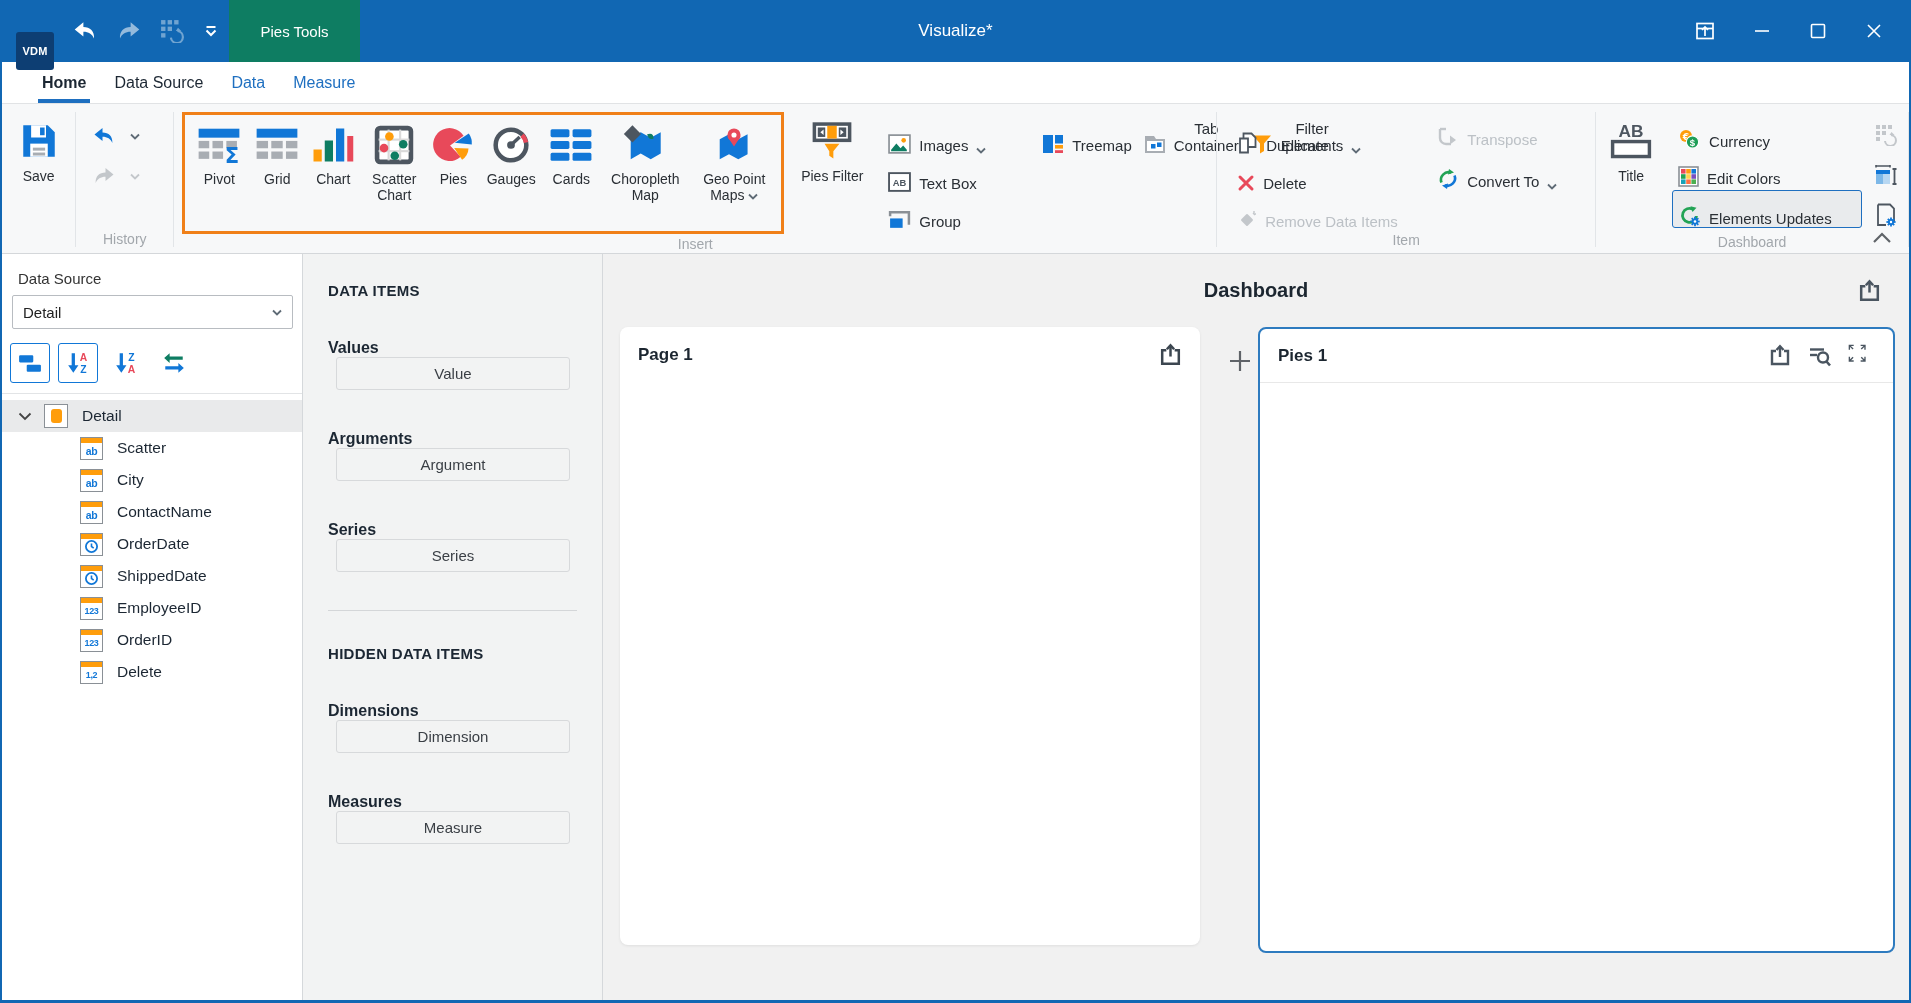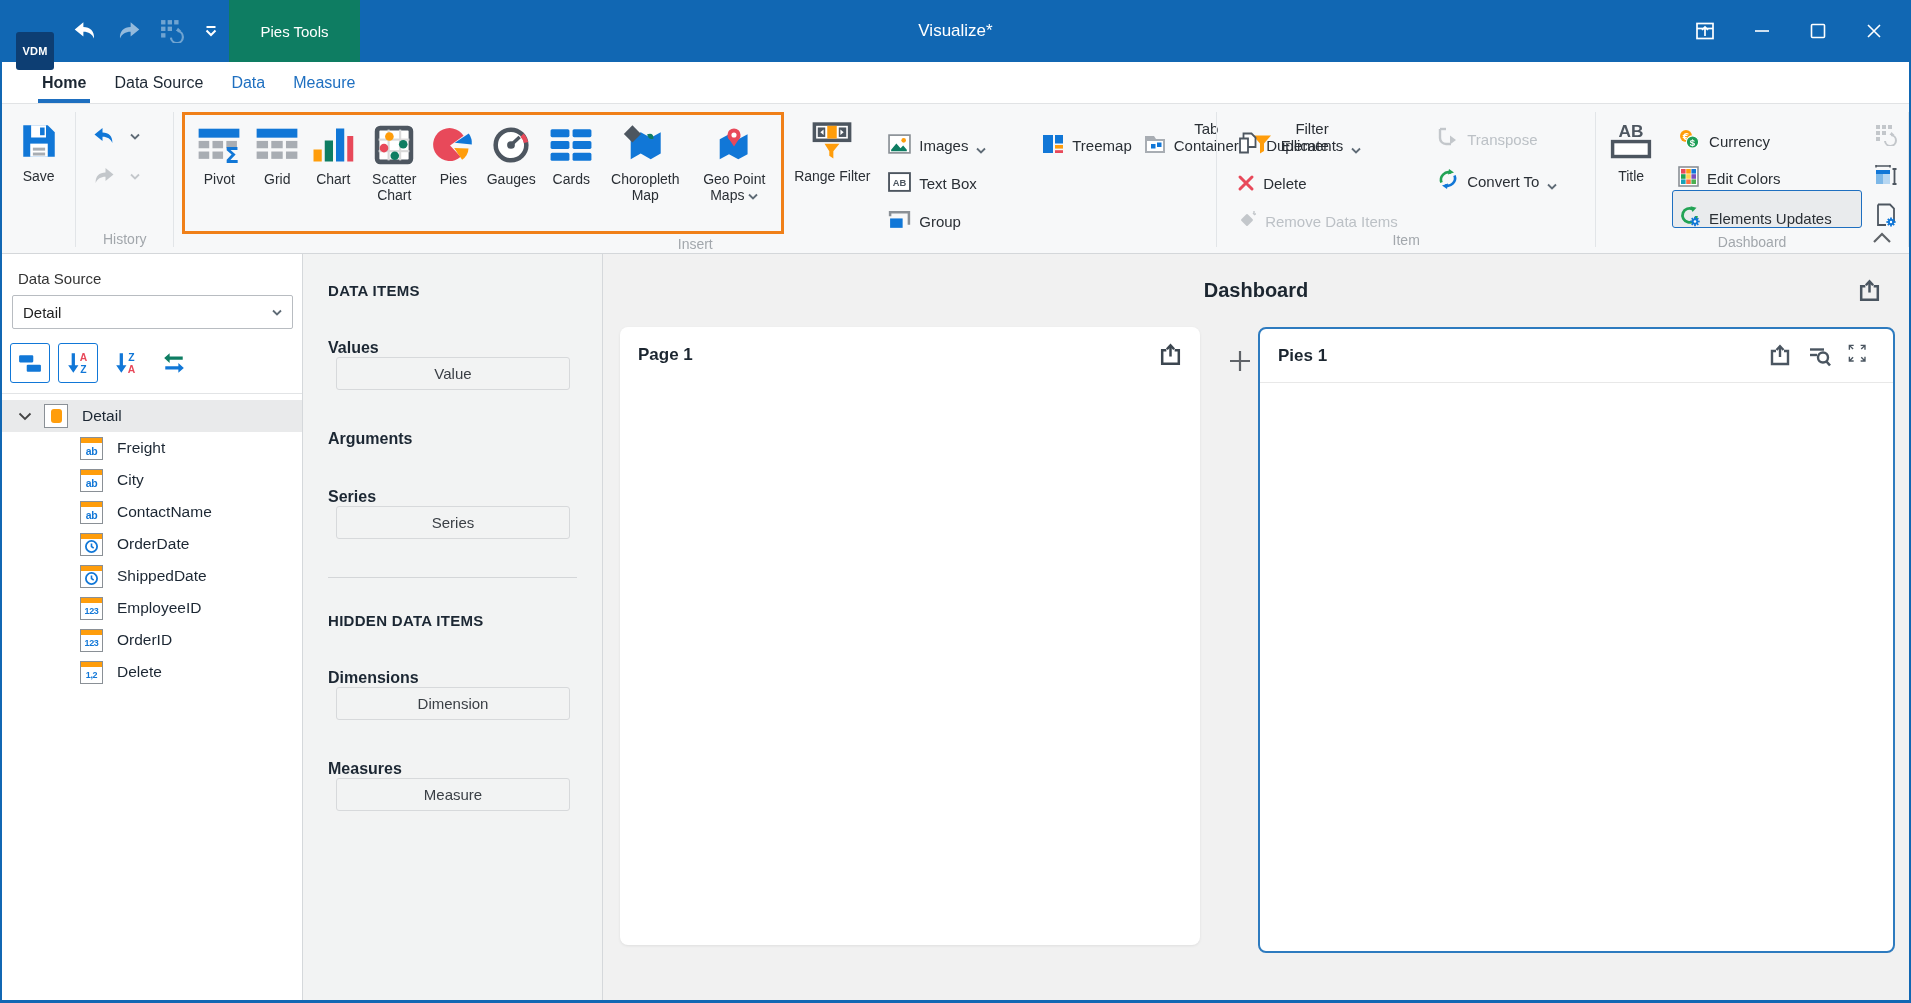--- a/index.html
+++ b/index.html
@@ -371,21 +371,21 @@
           <span>
               <svg width="44" height="42" viewBox="0 0 30 31">
                 <rect x="2" y="3" width="26" height="12" class="fw" stroke="#4d5660" stroke-width="2.6"></rect>
                 <rect x="4.5" y="5.5" width="5.5" height="7" class="fd"></rect>
                 <rect x="20" y="5.5" width="5.5" height="7" class="fd"></rect>
                 <rect x="11.5" y="4.3" width="7" height="9.4" class="fo"></rect>
                 <path class="fw" d="M8.8 7l-2.4 2 2.4 2zM21.2 7l2.4 2-2.4 2z"></path>
                 <path class="fo" d="M9.5 17.5h11L16 23v5.5l-3-2.2V23z"></path>
               </svg>
             </span>
-          <span class="lbl">Range Filter</span>
+          <span class="lbl">Pies Filter</span>
         </button>
 
         <div style="display:flex;flex-direction:column;padding:6px 2px 0 8px;width:152px">
           <button class="smallbtn">
             <span>
                 <svg width="23" height="20" viewBox="0 0 22 19">
                   <rect x="1" y="1" width="20" height="17" class="fw" stroke="#8a9096" stroke-width="1.6"></rect>
                   <path class="ft" d="M3 15l5-6 4 4.5 2.5-2.5L18 15v1.5H3z"></path>
                   <circle cx="15" cy="6" r="2.2" class="fo"></circle>
                 </svg>
@@ -684,21 +684,21 @@
                 <path d="M1.5 1.5L7 7l5.5-5.5" fill="none" stroke="#444" stroke-width="1.8"></path>
               </svg>
             </span>
           <span class="ticon rootIcon"></span>
           <span class="name">Detail</span>
         </div>
         <div class="trow child">
           <span class="fieldIcon">
               <span class="t">ab</span>
             </span>
-          <span class="name">Freight</span>
+          <span class="name">Scatter</span>
         </div>
         <div class="trow child">
           <span class="fieldIcon">
               <span class="t">ab</span>
             </span>
           <span class="name">City</span>
         </div>
         <div class="trow child">
           <span class="fieldIcon">
               <span class="t">ab</span>
@@ -745,20 +745,21 @@
     </div>
 
     <div class="diPanel">
       <div class="diTitle">DATA ITEMS</div>
       <div class="diSection">
         <div class="diHead">Values</div>
         <button class="diSlot">Value</button>
       </div>
       <div class="diSection">
         <div class="diHead">Arguments</div>
+        <button class="diSlot">Argument</button>
       </div>
       <div class="diSection">
         <div class="diHead">Series</div>
         <button class="diSlot">Series</button>
       </div>
       <div class="diDivider"></div>
       <div class="diTitle" style="margin-top:34px">HIDDEN DATA ITEMS</div>
       <div class="diSection">
         <div class="diHead">Dimensions</div>
         <button class="diSlot">Dimension</button>

